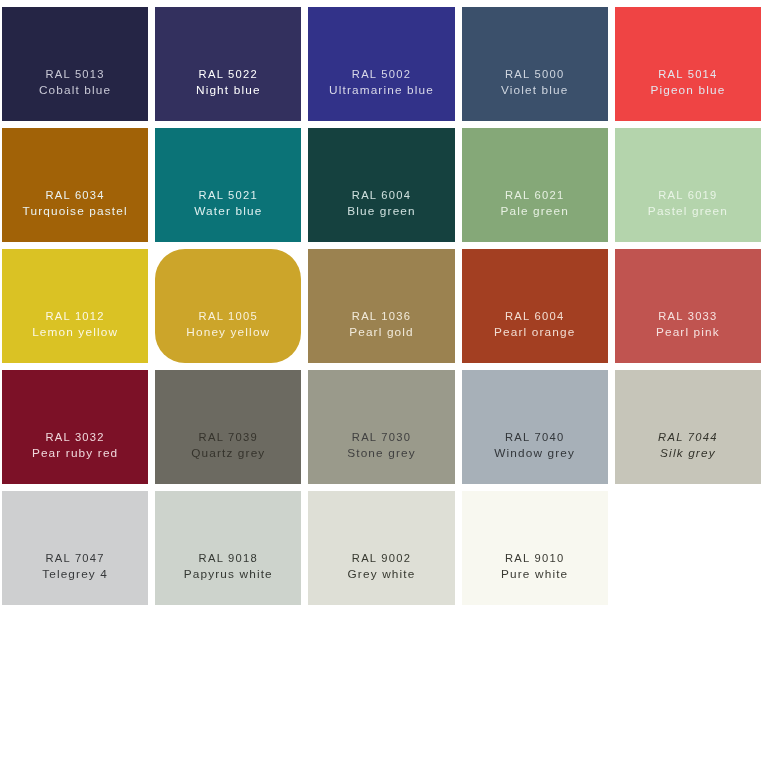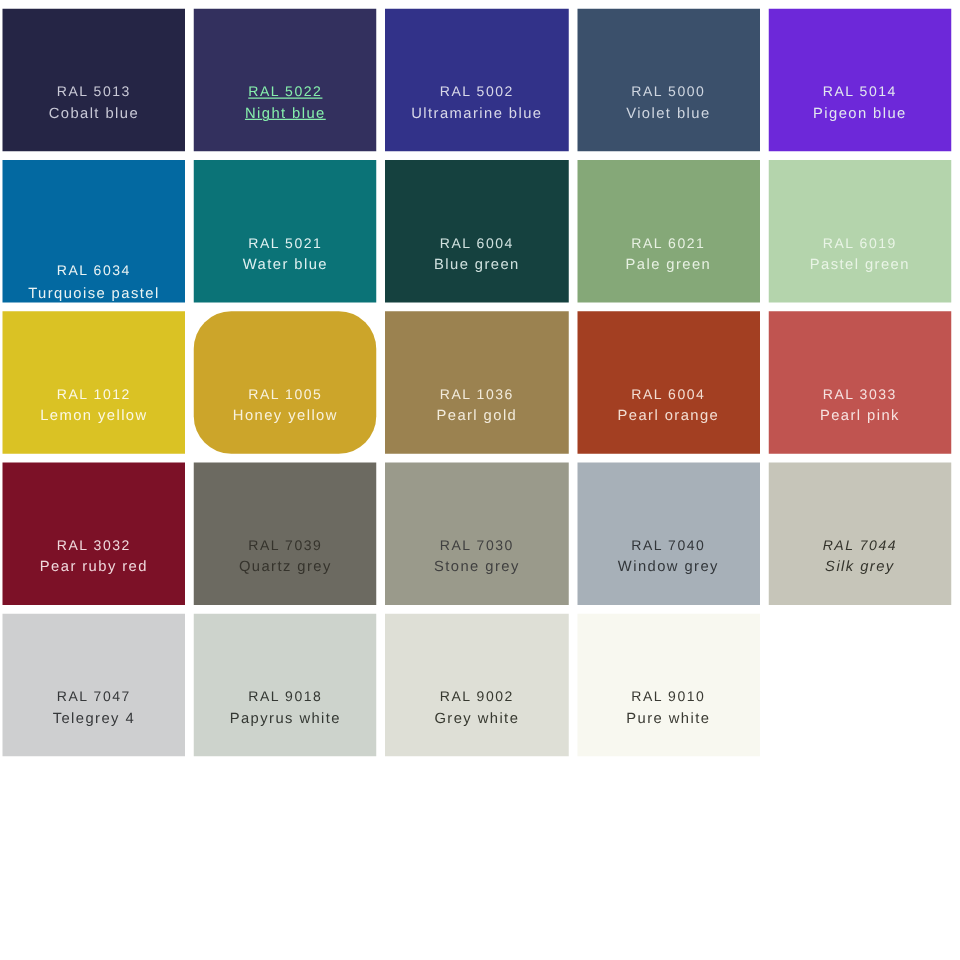--- a/index.html
+++ b/index.html
@@ -63,44 +63,44 @@
 <body>
 
 <div id="swatch-grid" style="background: rgb(255, 255, 255); gap: 7px; grid-template-columns: repeat(5, 1fr); grid-template-rows: repeat(5, 1fr);">
     <div class="swatch" style="background: rgb(37, 37, 69);">
       <div class="swatch-label" style="color: rgb(201, 201, 214);">
         <span class="ral-code">RAL 5013</span>
         <span class="ral-name">Cobalt blue</span>
       </div>
     </div>
     <div class="swatch" style="background: rgb(51, 48, 94);">
-      <div class="swatch-label" style="color: #86efac; text-decoration: underline;">
+      <div class="swatch-label" style="color: #ffffff;">
         <span class="ral-code">RAL 5022</span>
         <span class="ral-name">Night blue</span>
       </div>
     </div>
     <div class="swatch" style="background: rgb(50, 50, 137);">
       <div class="swatch-label" style="color: rgb(216, 216, 232);">
         <span class="ral-code">RAL 5002</span>
         <span class="ral-name">Ultramarine blue</span>
       </div>
     </div>
     <div class="swatch" style="background: rgb(59, 80, 107);">
       <div class="swatch-label" style="color: rgb(207, 214, 224);">
         <span class="ral-code">RAL 5000</span>
         <span class="ral-name">Violet blue</span>
       </div>
     </div>
-    <div class="swatch" style="background: #6d28d9;">
+    <div class="swatch" style="background: #ef4444;">
       <div class="swatch-label" style="color: rgb(226, 231, 239);">
         <span class="ral-code">RAL 5014</span>
         <span class="ral-name">Pigeon blue</span>
       </div>
     </div>
-    <div class="swatch" style="background: #0369a1; justify-content: flex-end;">
+    <div class="swatch" style="background: #a16207;">
       <div class="swatch-label" style="color: rgb(234, 243, 243);">
         <span class="ral-code">RAL 6034</span>
         <span class="ral-name">Turquoise pastel</span>
       </div>
     </div>
     <div class="swatch" style="background: rgb(11, 115, 119);">
       <div class="swatch-label" style="color: rgb(223, 240, 240);">
         <span class="ral-code">RAL 5021</span>
         <span class="ral-name">Water blue</span>
       </div>

